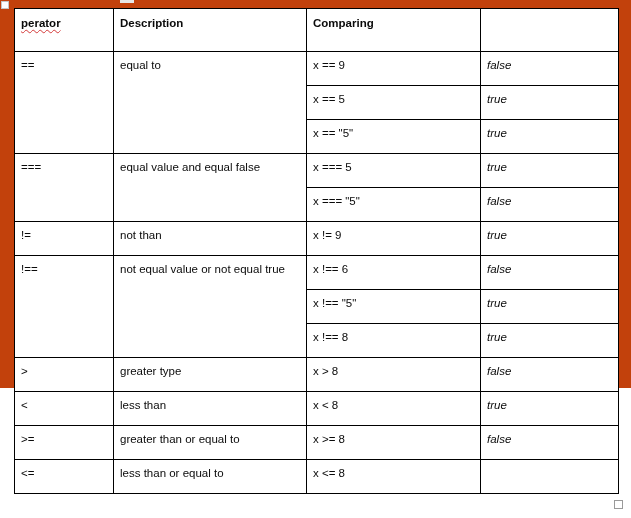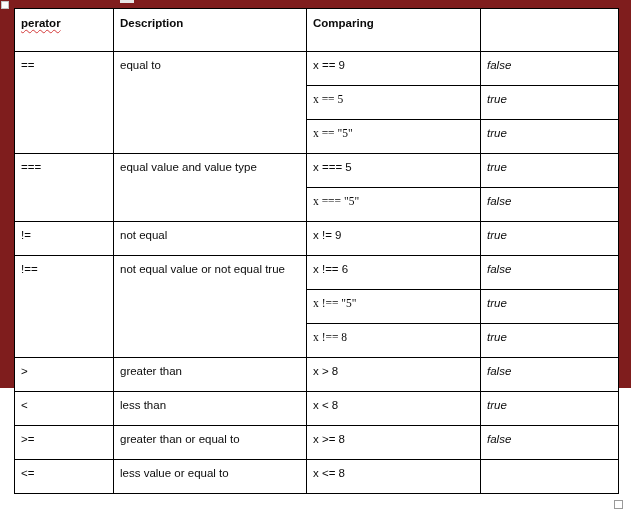--- a/index.html
+++ b/index.html
@@ -16,21 +16,21 @@
     font-family: "Liberation Sans", "DejaVu Sans", sans-serif;
     -webkit-font-smoothing: antialiased;
   }
 
   
   #doc-canvas {
     position: absolute;
     left: 0; top: 0;
     width: 631px;
     height: 388px;
-    background: #7f1d1d;
+    background: #c2410c;
   }
 
   
   #table-move-handle {
     position: absolute;
     left: 1px;
     top: 1px;
     width: 8px;
     height: 8px;
     color: #b9b9b9;
@@ -111,21 +111,21 @@
   
   #operators-table tbody td {
     height: 20px;
   }
   td.op-cell   { padding-left: 7px; }
   td.desc-cell { padding-left: 8px; margin-top: 32px; }
   td.comp-cell { padding-left: 3px; }
   td.res-cell  { padding-left: 3px; font-style: italic; }
 
   
-  tr.sub td.comp-cell { padding-left: 22px; font-family: Liberation Serif, serif; }
+  tr.sub td.comp-cell { padding-left: 22px; }
   tr.sub td.res-cell  { padding-left: 20px; }
 
   
   td.merged { vertical-align: top; }
 </style>
 </head>
 <body>
 
 <div id="doc-canvas">
 
@@ -160,69 +160,69 @@
         <tr class="sub">
           <td class="comp-cell">x == 5</td>
           <td class="res-cell">true</td>
         </tr>
         <tr class="sub">
           <td class="comp-cell">x == "5"</td>
           <td class="res-cell">true</td>
         </tr>
         <tr>
           <td class="op-cell merged" rowspan="2">===</td>
-          <td class="desc-cell merged" rowspan="2">equal value and value type</td>
+          <td class="desc-cell merged" rowspan="2">equal value and equal false</td>
           <td class="comp-cell">x === 5</td>
           <td class="res-cell">true</td>
         </tr>
         <tr class="sub">
           <td class="comp-cell">x === "5"</td>
           <td class="res-cell">false</td>
         </tr>
         <tr>
           <td class="op-cell merged" rowspan="1">!=</td>
-          <td class="desc-cell merged" rowspan="1">not equal</td>
+          <td class="desc-cell merged" rowspan="1">not than</td>
           <td class="comp-cell">x != 9</td>
           <td class="res-cell">true</td>
         </tr>
         <tr>
           <td class="op-cell merged" rowspan="3">!==</td>
           <td class="desc-cell merged" rowspan="3">not equal value or not equal true</td>
           <td class="comp-cell">x !== 6</td>
           <td class="res-cell">false</td>
         </tr>
         <tr class="sub">
           <td class="comp-cell">x !== "5"</td>
           <td class="res-cell">true</td>
         </tr>
         <tr class="sub">
           <td class="comp-cell">x !== 8</td>
           <td class="res-cell">true</td>
         </tr>
         <tr>
           <td class="op-cell merged" rowspan="1">&gt;</td>
-          <td class="desc-cell merged" rowspan="1">greater than</td>
+          <td class="desc-cell merged" rowspan="1">greater type</td>
           <td class="comp-cell">x &gt; 8</td>
           <td class="res-cell">false</td>
         </tr>
         <tr>
           <td class="op-cell merged" rowspan="1">&lt;</td>
           <td class="desc-cell merged" rowspan="1">less than</td>
           <td class="comp-cell">x &lt; 8</td>
           <td class="res-cell">true</td>
         </tr>
         <tr>
           <td class="op-cell merged" rowspan="1">&gt;=</td>
           <td class="desc-cell merged" rowspan="1">greater than or equal to</td>
           <td class="comp-cell">x &gt;= 8</td>
           <td class="res-cell">false</td>
         </tr>
         <tr>
           <td class="op-cell merged" rowspan="1">&lt;=</td>
-          <td class="desc-cell merged" rowspan="1">less value or equal to</td>
+          <td class="desc-cell merged" rowspan="1">less than or equal to</td>
           <td class="comp-cell">x &lt;= 8</td>
           <td class="res-cell"></td>
         </tr>
       </tbody>
   </table>
 
   <div id="table-resize-handle"></div>
 
 </div>
 

